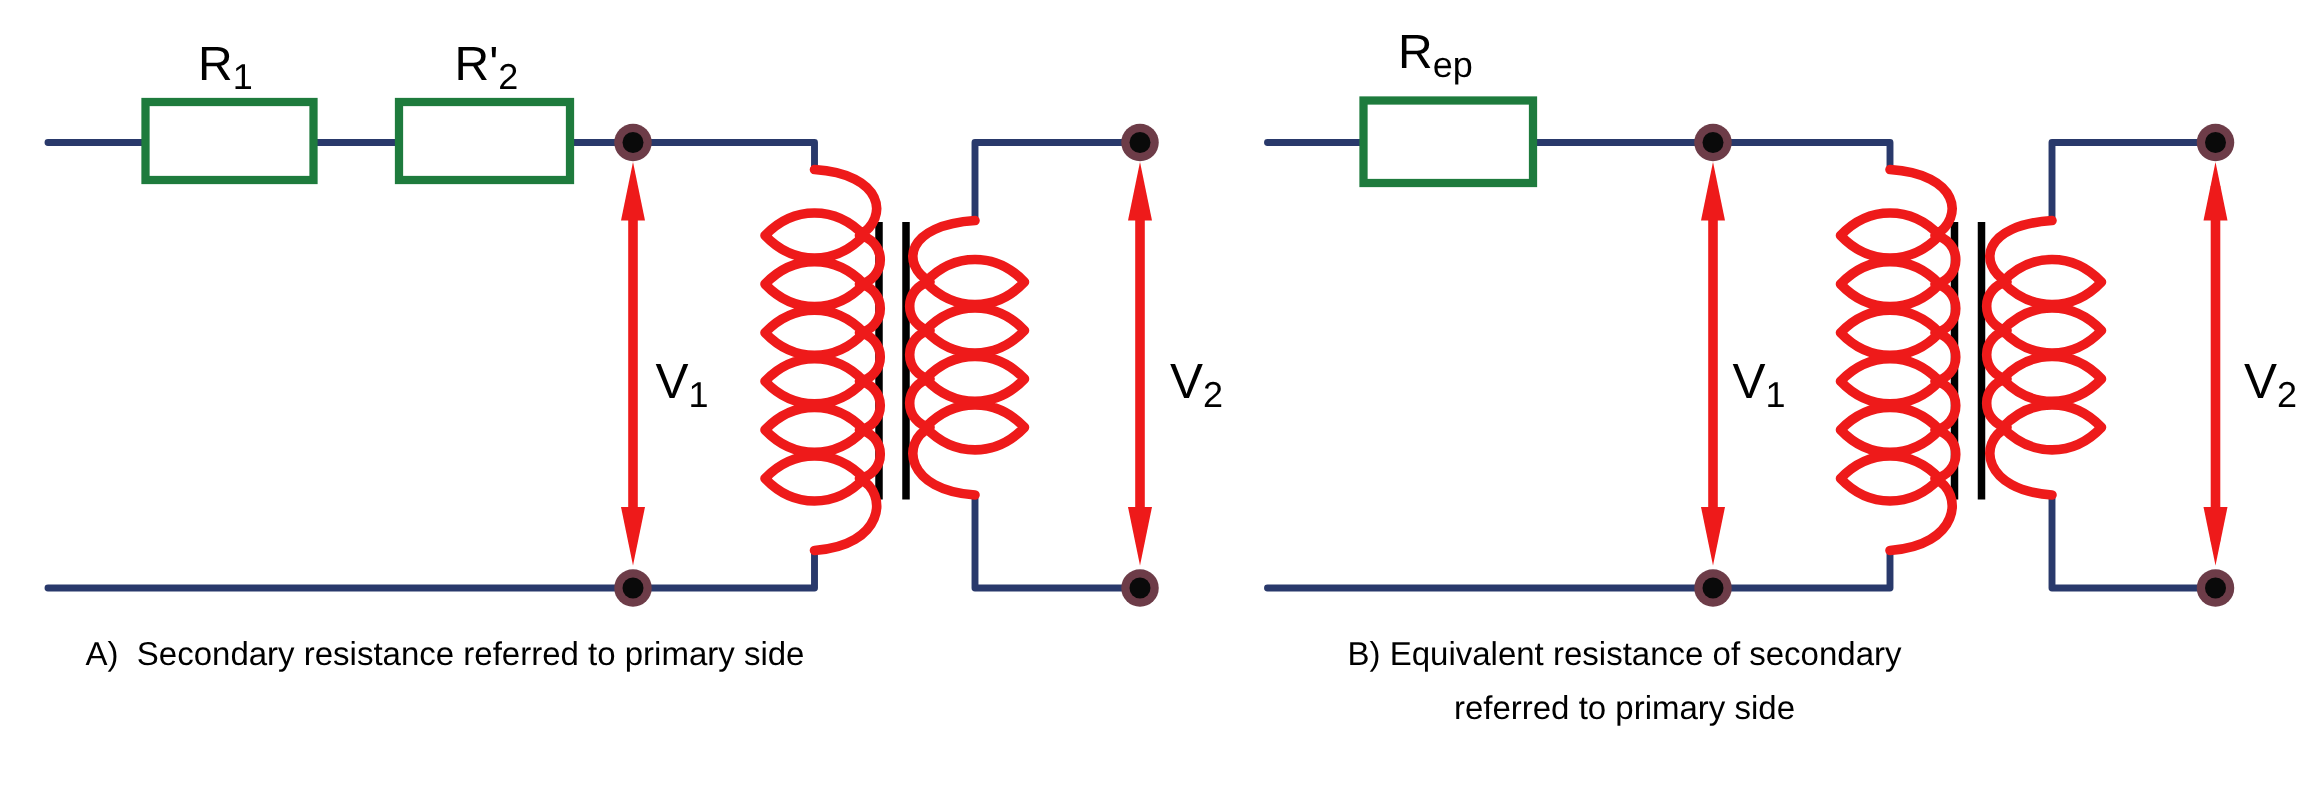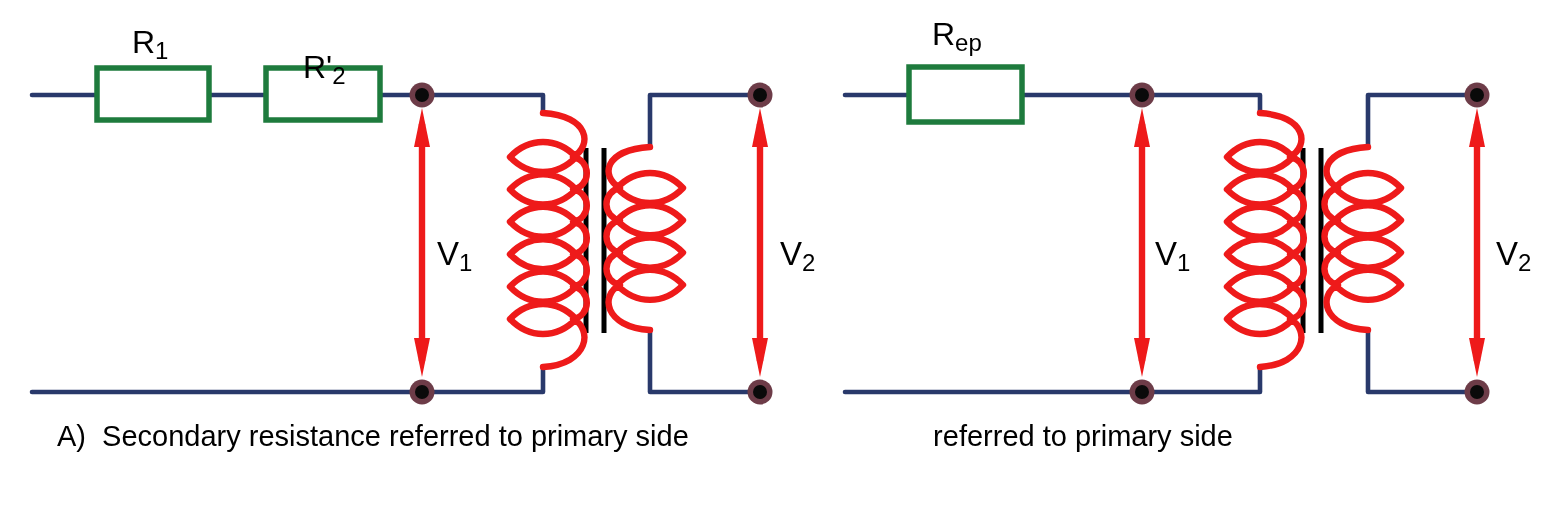--- a/index.html
+++ b/index.html
@@ -20,21 +20,21 @@
   .node-ring{fill:var(--node_ring);}
   .node-core{fill:var(--node_fill);}
   .lbl{
     position:absolute;color:var(--text);
     font-size:33px;line-height:36px;white-space:nowrap;
   }
   .lbl .sub{font-size:24px;position:relative;top:0.24em;}
   .rlbl{font-size:32px;}
   .caption{
     position:absolute;color:var(--text);
-    font-size:29px;line-height:36px;white-space:pre;
+    font-size:22px;line-height:36px;white-space:pre;
   }
   .caption-b{text-align:center;width:480px;white-space:normal;}
 </style>
 </head>
 <body>
 
 <div class="stage">
 
   <svg id="cv" width="1541" height="523" viewBox="0 0 1541 523">
 
@@ -99,21 +99,21 @@
         <polygon points="1142,377 1134,338 1150,338" class="arrow-head"></polygon>
         <path d="M 1477 124 V 361" class="arrow-line"></path>
         <polygon points="1477,108 1469,147 1485,147" class="arrow-head"></polygon>
         <polygon points="1477,377 1469,338 1485,338" class="arrow-head"></polygon>
       </g>
   </svg>
 
   <div class="lbl rlbl" style="left:132px;top:24px;">
     <span>R</span><span class="sub">1</span>
   </div>
-  <div class="lbl rlbl" style="left:303px;top:24px;margin-top:25px;">
+  <div class="lbl rlbl" style="left:303px;top:24px;">
     <span>R'</span><span class="sub">2</span>
   </div>
   <div class="lbl rlbl" style="left:932px;top:16px;">
     <span>R</span><span class="sub">ep</span>
   </div>
 
   <div class="lbl" style="left:437px;top:236px;">
     <span>V</span><span class="sub">1</span>
   </div>
   <div class="lbl" style="left:780px;top:236px;">
@@ -121,16 +121,17 @@
   </div>
   <div class="lbl" style="left:1155px;top:236px;">
     <span>V</span><span class="sub">1</span>
   </div>
   <div class="lbl" style="left:1496px;top:236px;">
     <span>V</span><span class="sub">2</span>
   </div>
 
   <div class="caption" style="left:57px;top:418px;">A)  Secondary resistance referred to primary side</div>
   <div class="caption caption-b" style="left:843px;top:418px;">
+    <div>B) Equivalent resistance of secondary</div>
     <div>referred to primary side</div>
   </div>
 
 </div>
 
 </body></html>

